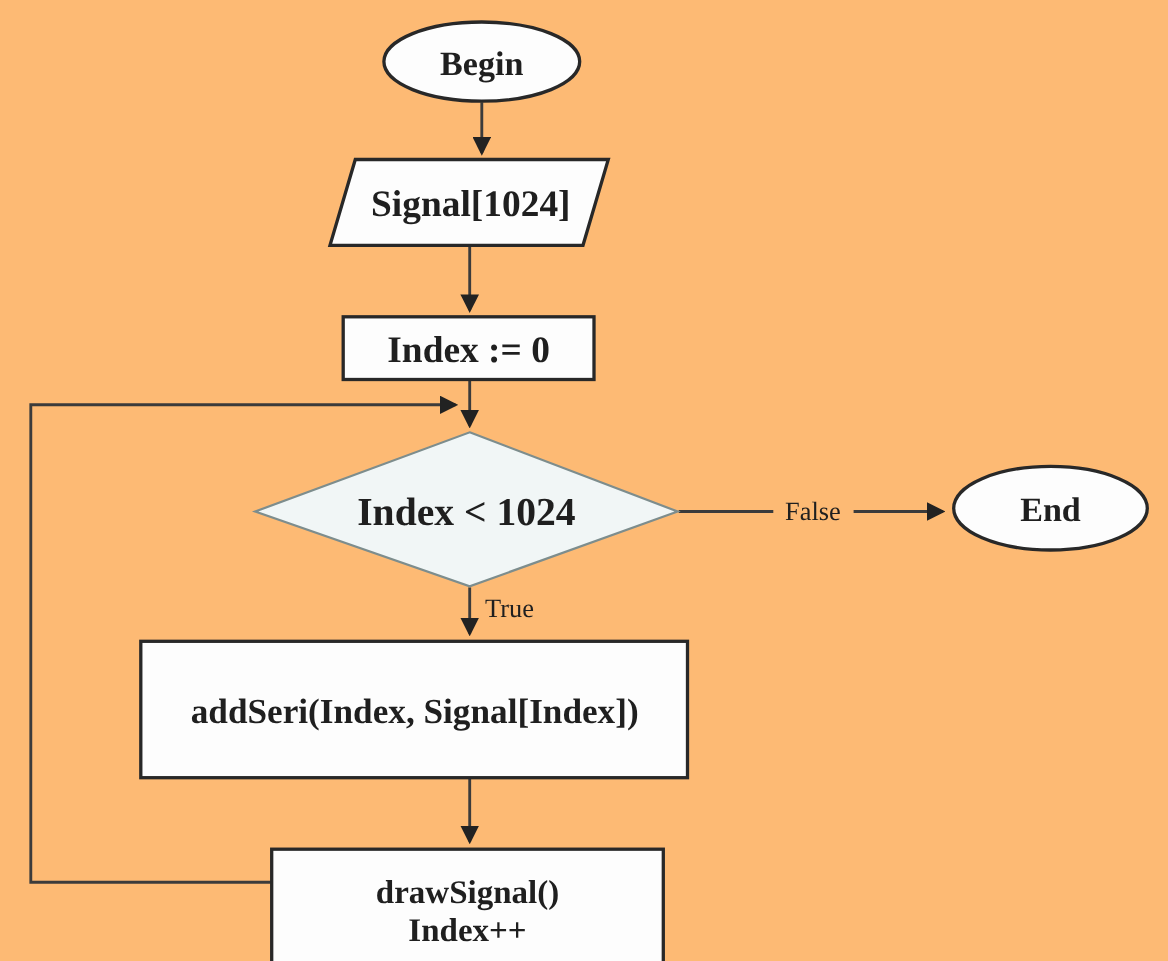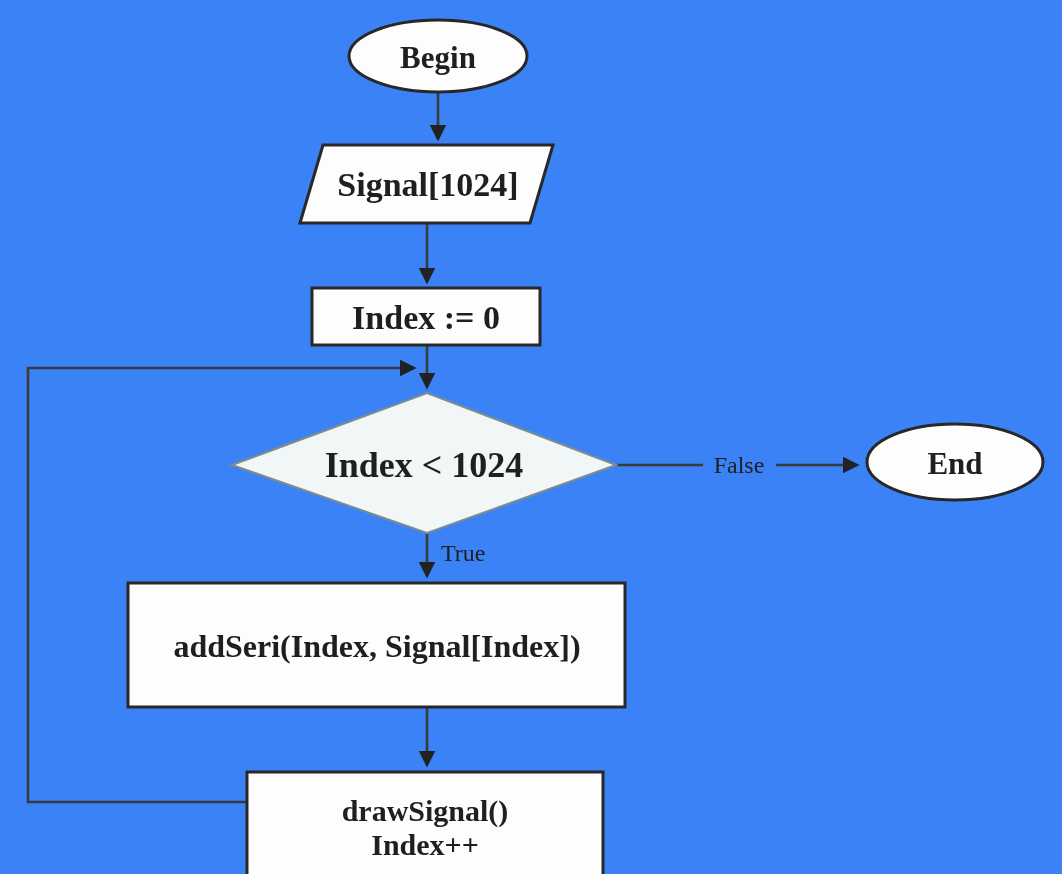--- a/index.html
+++ b/index.html
@@ -7,21 +7,21 @@
     padding: 0;
     width: 1062px;
     height: 874px;
     overflow: hidden;
     background: #fdfdfd;
   }
   .canvas {
     position: relative;
     width: 1062px;
     height: 874px;
-    background: #3b82f6;
+    background: #fdba74;
   }
   svg {
     display: block;
   }
   text {
     font-family: "Liberation Serif", "DejaVu Serif", serif;
     fill: #1f1f1f;
     font-weight: 600;
   }
   .node-label   { font-size: 34px; text-anchor: middle; }

